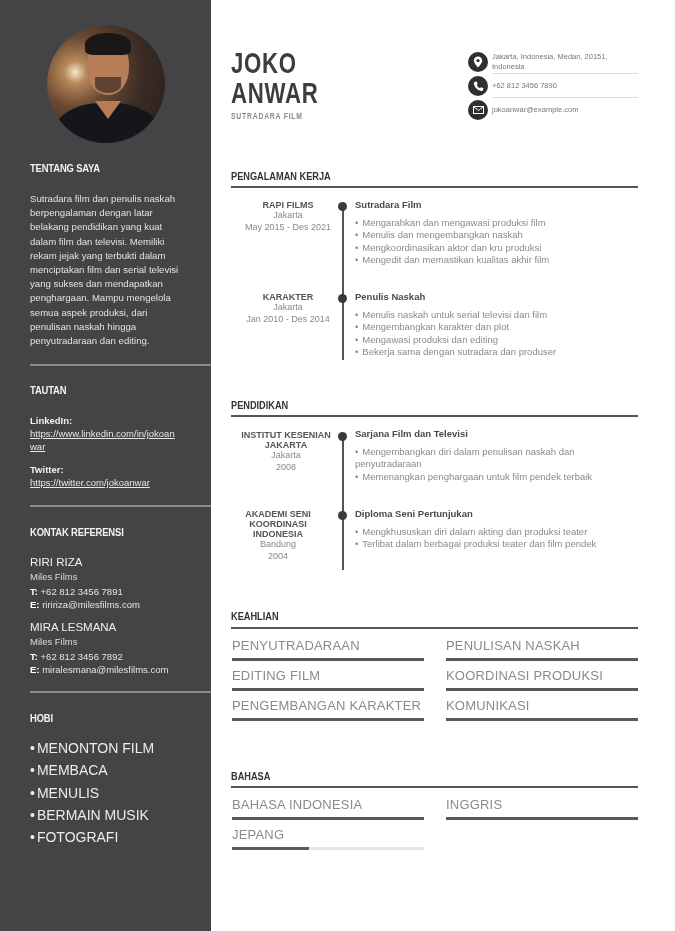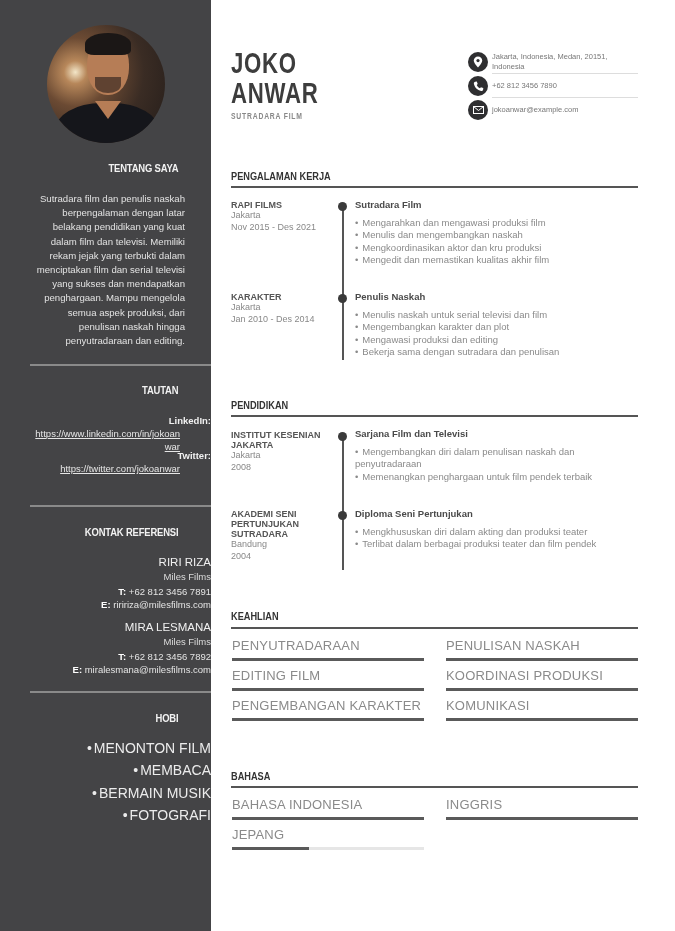--- a/index.html
+++ b/index.html
@@ -8,21 +8,21 @@
 
   .sidebar { position: absolute; left: 0; top: 0; width: 211px; height: 931px; background: #444446; color: #e8e8e8; }
   .photo { position: absolute; left: 47px; top: 25px; width: 118px; height: 118px; border-radius: 50%; overflow: hidden;
            background: radial-gradient(circle at 24% 40%, #f3e6c8 0%, #b7875a 10%, #6b4a33 30%, #3a2c24 60%, #231c19 100%); }
   .photo .head { position: absolute; left: 40px; top: 14px; width: 42px; height: 56px; border-radius: 45% 45% 48% 48%; background: #b67d56; }
   .photo .hair { position: absolute; left: 38px; top: 8px; width: 46px; height: 22px; border-radius: 50% 50% 20% 20%; background: #1b1716; }
   .photo .beard { position: absolute; left: 48px; top: 52px; width: 26px; height: 16px; border-radius: 0 0 50% 50%; background: #3b2a22; opacity: .7; }
   .photo .body { position: absolute; left: 8px; top: 78px; width: 104px; height: 60px; border-radius: 45% 45% 0 0; background: #15161b; }
   .photo .collar { position: absolute; left: 48px; top: 76px; width: 26px; height: 18px; background: #b67d56; clip-path: polygon(0 0,100% 0,50% 100%); }
 
-  .sb-section { position: absolute; left: 30px; width: 181px; text-align: right; }
+  .sb-section { position: absolute; left: 30px; width: 181px; }
   .sb-title { font-family: "Liberation Sans", sans-serif; font-weight: 700; font-size: 11.5px; letter-spacing: -0.2px; color: #f2f2f2; transform: scaleX(0.82); transform-origin: left; white-space: nowrap; }
   .sb-text { font-size: 9.6px; line-height: 14.2px; color: #e2e2e2; width: 155px; }
   .sb-divider { position: absolute; left: 30px; width: 181px; height: 1.5px; background: #8a8a8a; }
   .link-label { font-size: 9.5px; font-weight: 700; color: #f0f0f0; line-height: 13px; }
   .link-url { font-size: 9.5px; color: #e6e6e6; text-decoration: underline; line-height: 13px; display: block; width: 150px; word-break: break-all; }
   .ref-name { font-size: 11.5px; color: #f0f0f0; line-height: 15px; }
   .ref-company { font-size: 9.5px; color: #dcdcdc; line-height: 13px; }
   .ref-line { font-size: 9.5px; color: #e4e4e4; line-height: 12.5px; }
   .ref-line b { color: #fff; }
   .hobby { font-size: 14px; color: #ececec; height: 22.3px; line-height: 12px; }
@@ -34,21 +34,21 @@
   .contact { position: absolute; left: 468px; width: 170px; }
   .contact .ic { position: absolute; left: 0; width: 20px; height: 20px; border-radius: 50%; background: #2f2f31; display: flex; align-items: center; justify-content: center; }
   .contact .txt { position: absolute; left: 24px; font-size: 7.5px; color: #777; line-height: 10px; width: 150px; }
   .contact .sep { position: absolute; left: 24px; width: 146px; height: 1px; background: #ddd; }
 
   .sec-title { position: absolute; left: 231px; font-weight: 700; font-size: 11.5px; color: #333; transform: scaleX(0.8); transform-origin: left; white-space: nowrap; }
   .sec-rule { position: absolute; left: 231px; width: 407px; height: 1.5px; background: #555; }
 
   .timeline { position: absolute; left: 342px; width: 1.5px; background: #555; }
   .dot { position: absolute; left: 338px; width: 9px; height: 9px; border-radius: 50%; background: #3a3a3a; }
-  .left-col { position: absolute; left: 231px; width: 100px; }
+  .left-col { position: absolute; left: 238px; width: 100px; text-align: center; }
   .org { font-size: 9px; font-weight: 700; color: #555; line-height: 10px; }
   .meta { font-size: 9px; color: #888; line-height: 11.5px; }
   .right-col { position: absolute; left: 355px; width: 283px; }
   .role { font-size: 9.5px; font-weight: 700; color: #4a4a4a; line-height: 12px; margin-bottom: 6px; }
   .bullet { font-size: 9.5px; color: #8a8a8a; line-height: 12.3px; }
   .bullet::before { content: "\2022"; margin-right: 4px; }
 
   .skill { position: absolute; width: 192px; }
   .skill .lbl { font-size: 13px; color: #8a8a8a; letter-spacing: 0.2px; line-height: 10px; }
   .skill .bar { position: absolute; top: 17px; left: 0; width: 192px; height: 3px; background: #e6e6e6; }
@@ -74,21 +74,21 @@
   </div>
   <div class="sb-divider" style="top:364px"></div>
 
   <div class="sb-section" style="top:384px">
     <div class="sb-title">TAUTAN</div>
   </div>
   <div class="sb-section" style="top:414px">
     <div class="link-label">LinkedIn:</div>
     <a class="link-url">https://www.linkedin.com/in/jokoanwar</a>
   </div>
-  <div class="sb-section" style="top:449px">
+  <div class="sb-section" style="top:463px">
     <div class="link-label">Twitter:</div>
     <a class="link-url">https://twitter.com/jokoanwar</a>
   </div>
   <div class="sb-divider" style="top:505px"></div>
 
   <div class="sb-section" style="top:526px">
     <div class="sb-title">KONTAK REFERENSI</div>
   </div>
   <div class="sb-section" style="top:555px">
     <div class="ref-name">RIRI RIZA</div>
@@ -103,20 +103,21 @@
     <div class="ref-line"><b>E:</b> <span>miralesmana@milesfilms.com</span></div>
   </div>
   <div class="sb-divider" style="top:691px"></div>
 
   <div class="sb-section" style="top:712px">
     <div class="sb-title">HOBI</div>
   </div>
   <div class="sb-section" style="top:742px">
     <div class="hobby">MENONTON FILM</div>
     <div class="hobby">MEMBACA</div>
+    <div class="hobby">MENULIS</div>
     <div class="hobby">BERMAIN MUSIK</div>
     <div class="hobby">FOTOGRAFI</div>
   </div>
 </aside>
 
 <div class="name">
   <div>JOKO</div>
   <div>ANWAR</div>
 </div>
 <div class="subtitle">SUTRADARA FILM</div>
@@ -151,63 +152,63 @@
 </div>
 
 <div class="sec-title" style="top:170px">PENGALAMAN KERJA</div>
 <div class="sec-rule" style="top:186px"></div>
 <div class="timeline" style="top:206px; height:154px"></div>
 
 <div class="dot" style="top:202px"></div>
 <div class="left-col" style="top:200px">
   <div class="org">RAPI FILMS</div>
   <div class="meta">Jakarta</div>
-  <div class="meta">Nov 2015 - Des 2021</div>
+  <div class="meta">May 2015 - Des 2021</div>
 </div>
 <div class="right-col" style="top:199px">
   <div class="role">Sutradara Film</div>
   <div class="bullet">Mengarahkan dan mengawasi produksi film</div>
   <div class="bullet">Menulis dan mengembangkan naskah</div>
   <div class="bullet">Mengkoordinasikan aktor dan kru produksi</div>
   <div class="bullet">Mengedit dan memastikan kualitas akhir film</div>
 </div>
 
 <div class="dot" style="top:294px"></div>
 <div class="left-col" style="top:292px">
   <div class="org">KARAKTER</div>
   <div class="meta">Jakarta</div>
   <div class="meta">Jan 2010 - Des 2014</div>
 </div>
 <div class="right-col" style="top:291px">
   <div class="role">Penulis Naskah</div>
   <div class="bullet">Menulis naskah untuk serial televisi dan film</div>
   <div class="bullet">Mengembangkan karakter dan plot</div>
   <div class="bullet">Mengawasi produksi dan editing</div>
-  <div class="bullet">Bekerja sama dengan sutradara dan penulisan</div>
+  <div class="bullet">Bekerja sama dengan sutradara dan produser</div>
 </div>
 
 <div class="sec-title" style="top:399px">PENDIDIKAN</div>
 <div class="sec-rule" style="top:415px"></div>
 <div class="timeline" style="top:436px; height:134px"></div>
 
 <div class="dot" style="top:432px"></div>
 <div class="left-col" style="top:430px; width:96px">
   <div class="org">INSTITUT KESENIAN JAKARTA</div>
   <div class="meta">Jakarta</div>
   <div class="meta">2008</div>
 </div>
 <div class="right-col" style="top:428px; width:250px">
   <div class="role">Sarjana Film dan Televisi</div>
   <div class="bullet">Mengembangkan diri dalam penulisan naskah dan penyutradaraan</div>
   <div class="bullet">Memenangkan penghargaan untuk film pendek terbaik</div>
 </div>
 
 <div class="dot" style="top:511px"></div>
 <div class="left-col" style="top:509px; width:80px">
-  <div class="org">AKADEMI SENI PERTUNJUKAN SUTRADARA</div>
+  <div class="org">AKADEMI SENI KOORDINASI INDONESIA</div>
   <div class="meta">Bandung</div>
   <div class="meta">2004</div>
 </div>
 <div class="right-col" style="top:508px">
   <div class="role">Diploma Seni Pertunjukan</div>
   <div class="bullet">Mengkhususkan diri dalam akting dan produksi teater</div>
   <div class="bullet">Terlibat dalam berbagai produksi teater dan film pendek</div>
 </div>
 
 <div class="sec-title" style="top:610px">KEAHLIAN</div>

